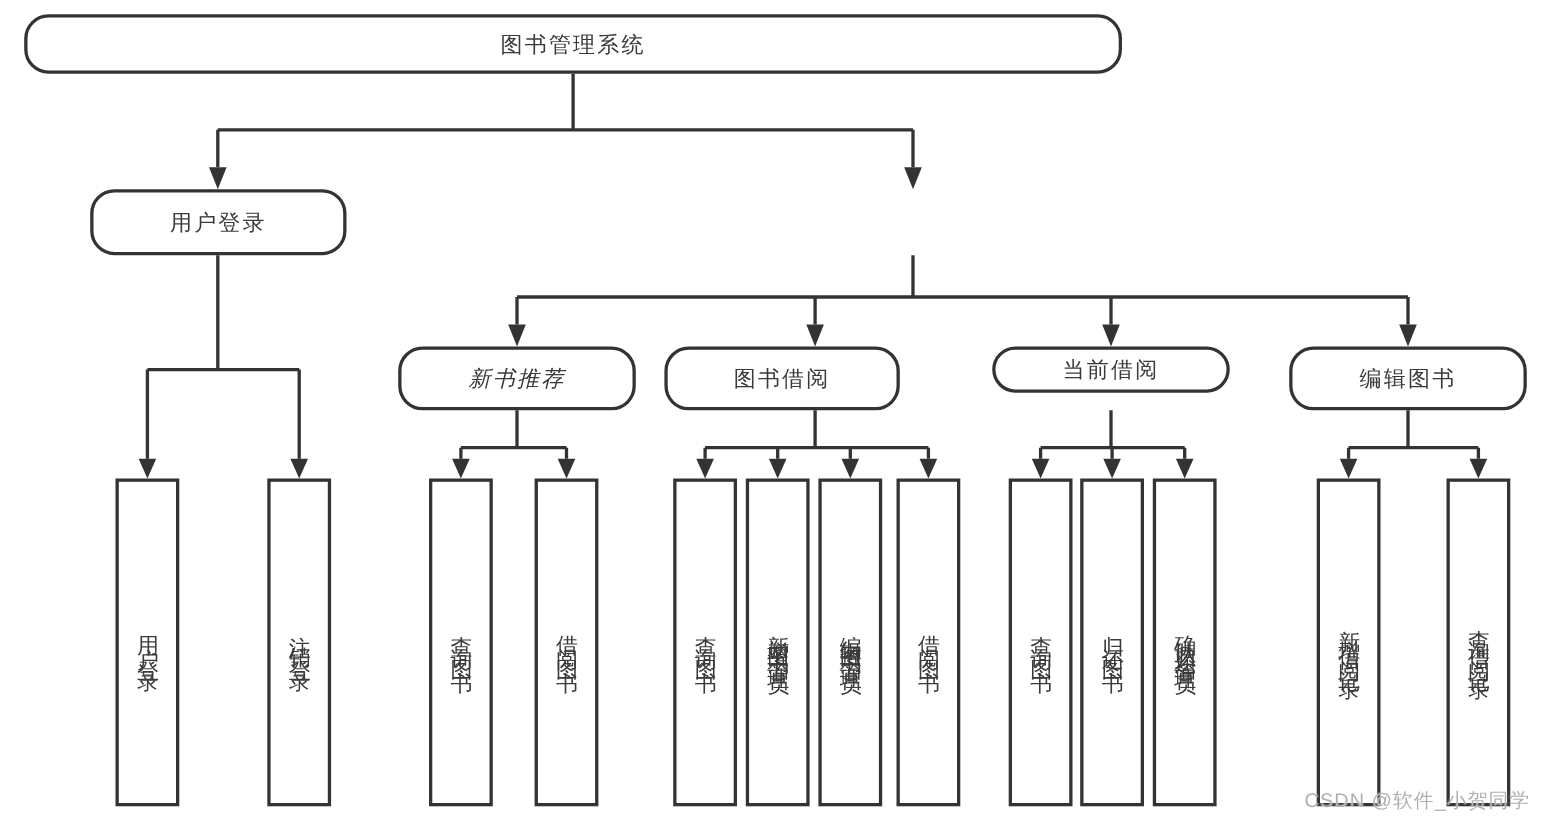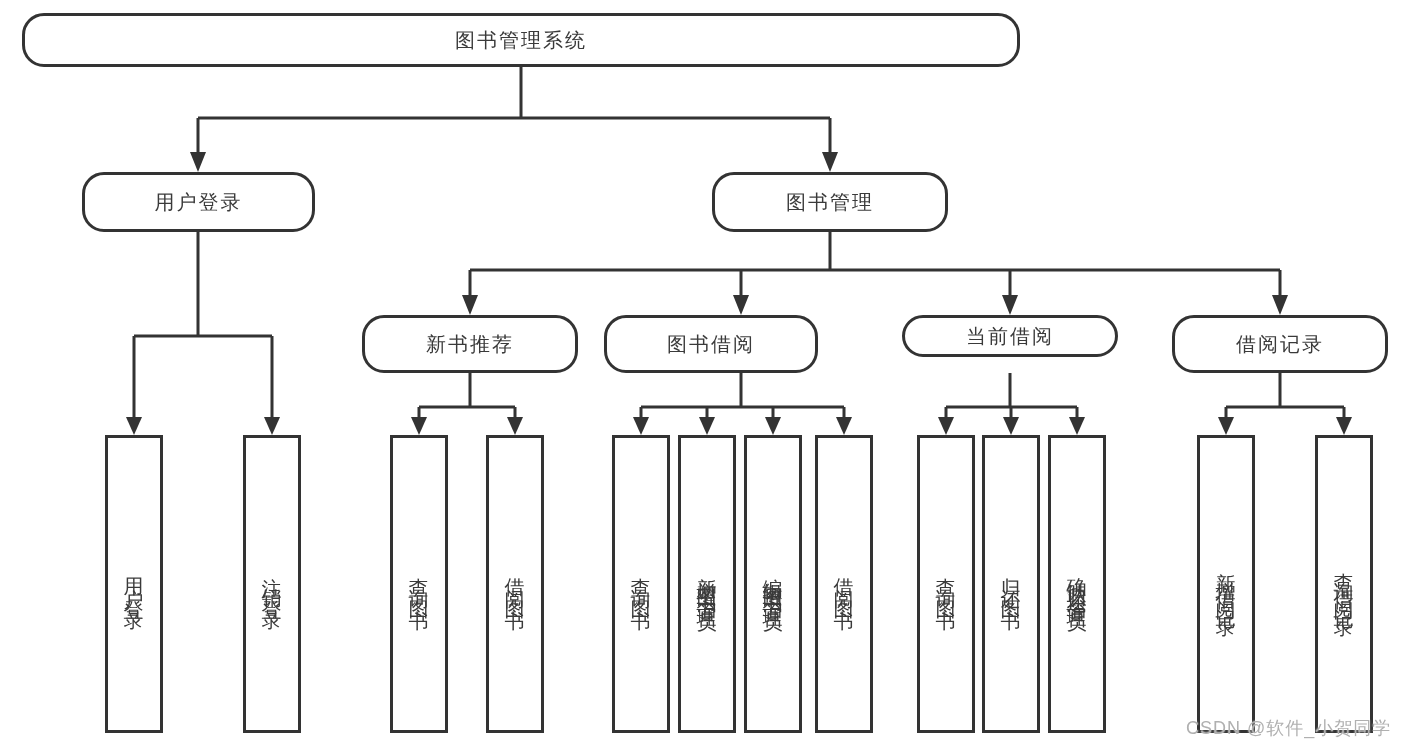--- a/index.html
+++ b/index.html
@@ -106,35 +106,32 @@
     </g>
   </svg>
 
   <div class="node h-node" style="left:22px; top:13px; width:998px; height:54px;">
     <span>图书管理系统</span>
   </div>
 
   <div class="node h-node" style="left:82px; top:172px; width:233px; height:60px;">
     <span>用户登录</span>
   </div>
-  <div class="node h-node" style="left:712px; top:172px; width:236px; height:60px;">
-    <span>图书管理</span>
-  </div>
 
-  <div class="node h-node" style="left:362px; top:315px; width:216px; height:58px;">
+  <div class="node h-node" style="left:362px; top:315px; width:216px; height:58px;font-style:italic;">
     <span>新书推荐</span>
   </div>
   <div class="node h-node" style="left:604px; top:315px; width:214px; height:58px;">
     <span>图书借阅</span>
   </div>
   <div class="node h-node" style="left:902px; top:315px; width:216px; height:42px;">
     <span>当前借阅</span>
   </div>
   <div class="node h-node" style="left:1172px; top:315px; width:216px; height:58px;">
-    <span>借阅记录</span>
+    <span>编辑图书</span>
   </div>
 
   <div class="node v-node sp-wide" style="left:105px; top:435px; width:58px; height:298px;">
     <span>用户登录</span>
   </div>
   <div class="node v-node sp-wide" style="left:243px; top:435px; width:58px; height:298px;">
     <span>注销登录</span>
   </div>
 
   <div class="node v-node sp-wide" style="left:390px; top:435px; width:58px; height:298px;">

